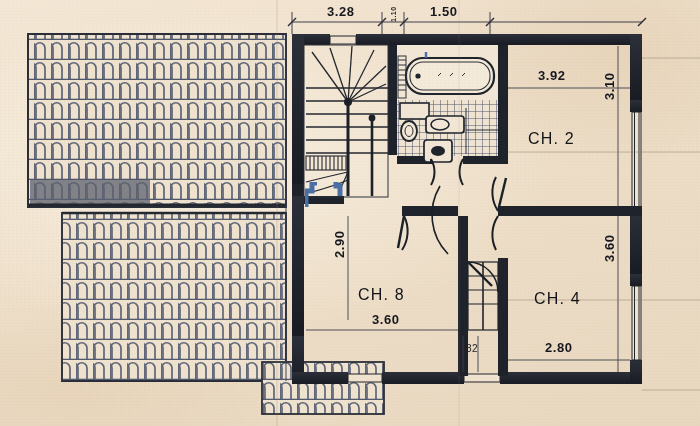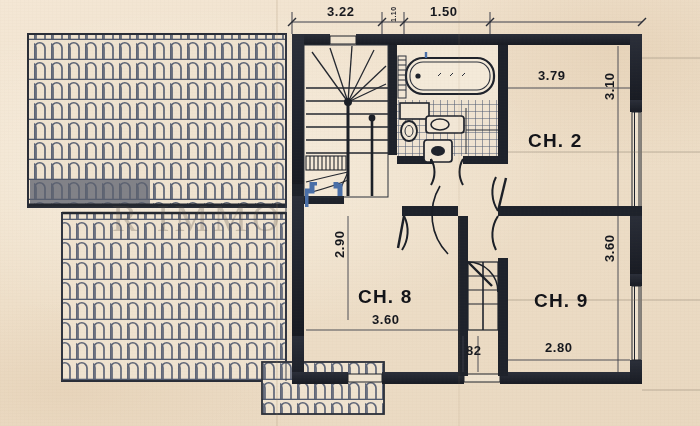--- a/index.html
+++ b/index.html
@@ -54,34 +54,34 @@
   
   .lbl {
     position: absolute;
     color: #13161c;
     font-family: "Liberation Sans", sans-serif;
     white-space: nowrap;
     letter-spacing: .5px;
     pointer-events: none;
   }
   .room-name {
-    font-size: 19px;
-    font-weight: 700;
+    font-size: 16px;
+    font-weight: 400;
     letter-spacing: 1.2px;
     color: #121318;
   }
   .dim {
     font-size: 13px;
     font-weight: 700;
     color: #16181e;
     letter-spacing: .6px;
   }
   .dim-sm {
-    font-size: 13px;
-    font-weight: 700;
+    font-size: 10px;
+    font-weight: 400;
     color: #1a1c22;
   }
   .dim-tiny {
     font-size: 7px;
     font-weight: 700;
     color: #20222a;
   }
   .rot90 { transform: rotate(-90deg); transform-origin: left top; }
 
   .watermark {
@@ -388,34 +388,33 @@
       <line x1="508" y1="152" x2="700" y2="152"></line>
       <line x1="508" y1="300" x2="700" y2="300"></line>
       <line x1="642" y1="58" x2="700" y2="58"></line>
       <line x1="642" y1="390" x2="700" y2="390"></line>
     </g>
   </svg>
 
   <div class="crease" style="left:276px"></div>
   <div class="crease" style="left:458px; opacity:.6"></div>
 
-  <div class="watermark">R IMMO</div>
   <svg class="wm-mark" viewBox="0 0 13 26">
     <path d="M1,25 L1,9 L7,9 L7,1 L12,1" fill="none" stroke="#4a6fa8" stroke-width="5"></path>
   </svg>
 
   <div class="lbl room-name" style="left:528px; top:130px;">CH. 2</div>
-  <div class="lbl room-name" style="left:534px; top:290px;">CH. 9</div>
+  <div class="lbl room-name" style="left:534px; top:290px;">CH. 4</div>
   <div class="lbl room-name" style="left:358px; top:286px;">CH. 8</div>
 
-  <div class="lbl dim" style="left:327px; top:4px;">3.22</div>
+  <div class="lbl dim" style="left:327px; top:4px;">3.28</div>
   <div class="lbl dim" style="left:430px; top:4px;">1.50</div>
   <div class="lbl dim-tiny rot90" style="left:390px; top:22px;">1.10</div>
 
-  <div class="lbl dim" style="left:538px; top:68px;">3.79</div>
+  <div class="lbl dim" style="left:538px; top:68px;">3.92</div>
   <div class="lbl dim rot90" style="left:602px; top:100px;">3.10</div>
   <div class="lbl dim rot90" style="left:602px; top:262px;">3.60</div>
   <div class="lbl dim" style="left:545px; top:340px;text-align:center;">2.80</div>
 
   <div class="lbl dim rot90" style="left:332px; top:258px;">2.90</div>
   <div class="lbl dim" style="left:372px; top:312px;">3.60</div>
 
   <div class="lbl dim-sm" style="left:466px; top:343px;">82</div>
 
   <div class="noise"></div>

